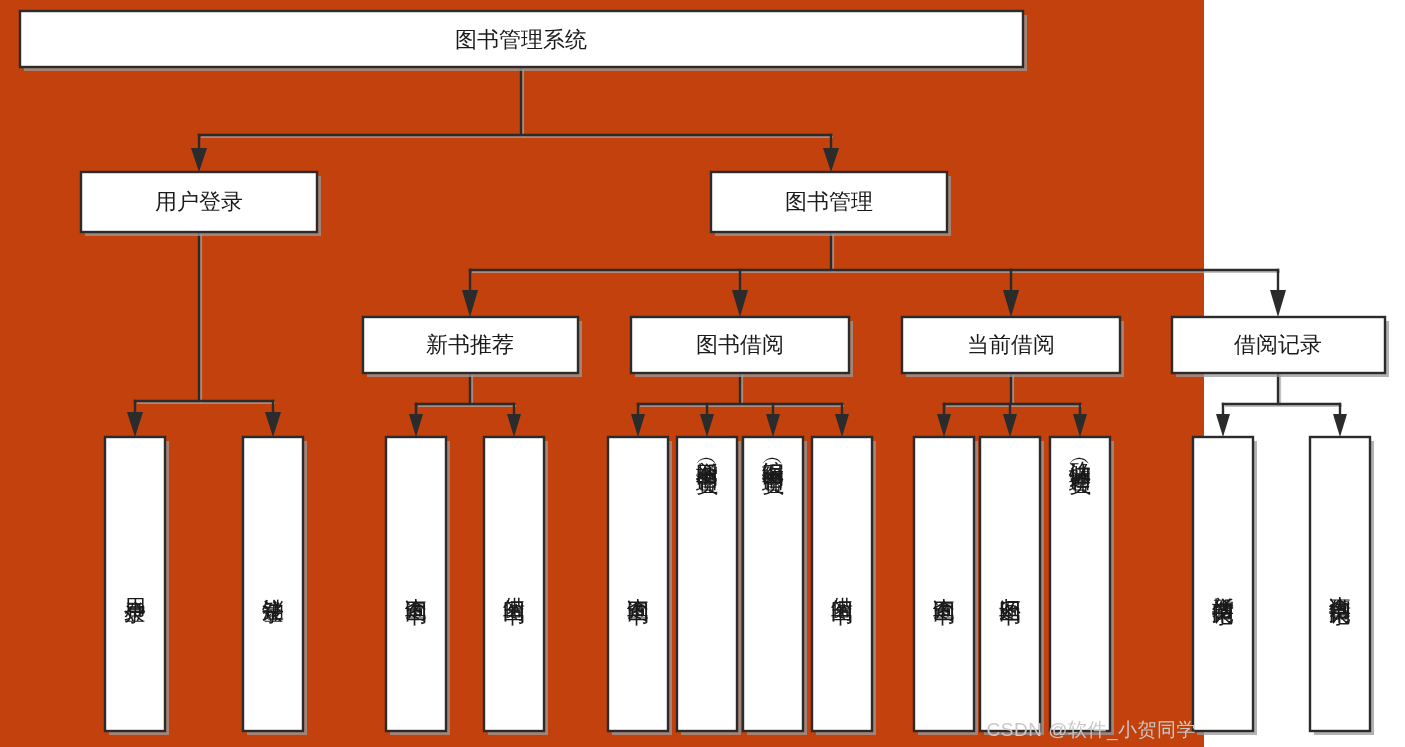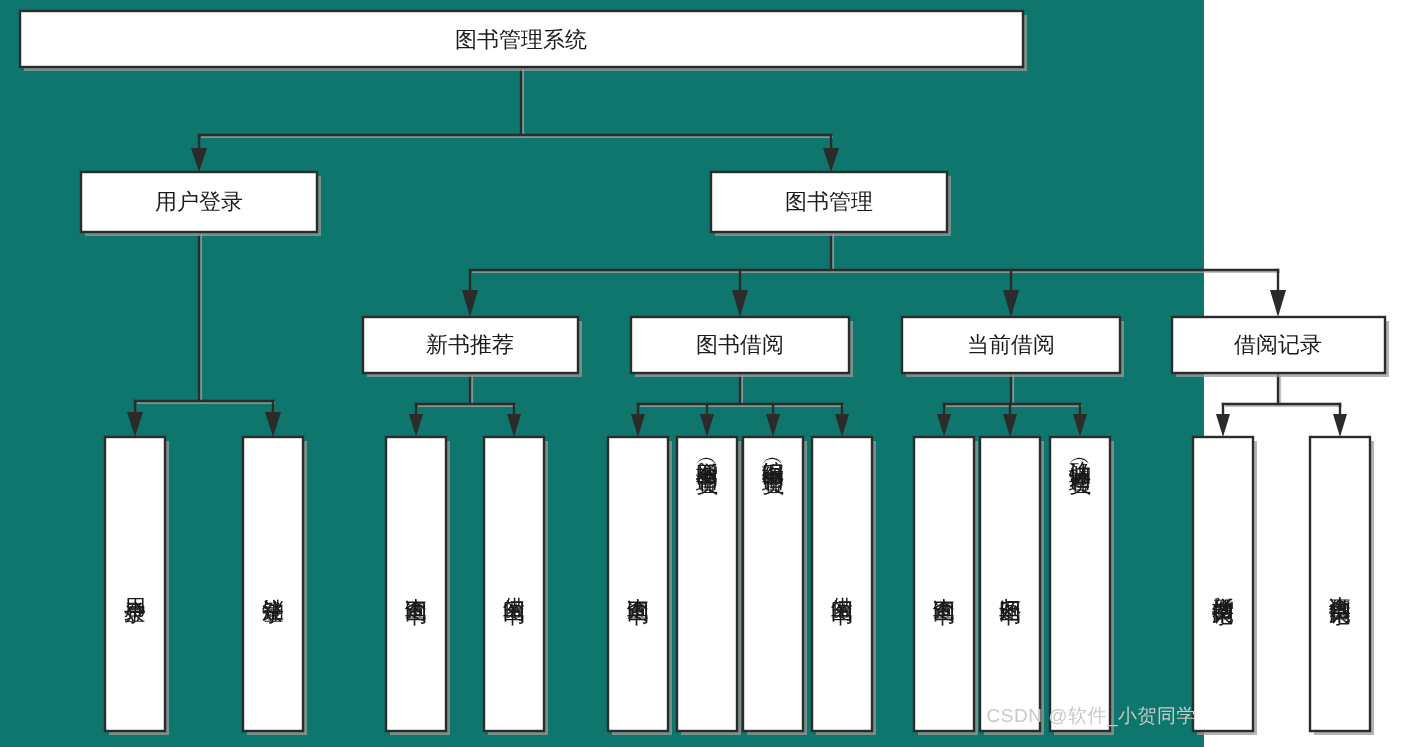--- a/index.html
+++ b/index.html
@@ -10,21 +10,21 @@
   body {
     width: 1405px;
     height: 747px;
     font-family: "Liberation Sans", "DejaVu Sans", sans-serif;
     overflow: hidden;
   }
   #diagram-root {
     position: relative;
     width: 1204px;
     height: 747px;
-    background: #0f766e;
+    background: #c2410c;
   }
   svg#tree-svg {
     position: absolute;
     left: 0;
     top: 0;
     width: 1405px;
     height: 747px;
   }
   .node-box {
     fill: #ffffff;
@@ -71,21 +71,21 @@
     font-size: 22px;
     line-height: 1.18;
     color: #1a1a1a;
     letter-spacing: 2px;
     white-space: nowrap;
     text-align: center;
   }
   .watermark {
     position: absolute;
     right: 8px;
-    bottom: 18px;
+    bottom: 4px;
     font-family: "Liberation Sans", "DejaVu Sans", sans-serif;
     font-size: 19px;
     color: #c9c9c9;
     letter-spacing: 0.5px;
     user-select: none;
     white-space: nowrap;
   }
 </style>
 </head>
 <body>

